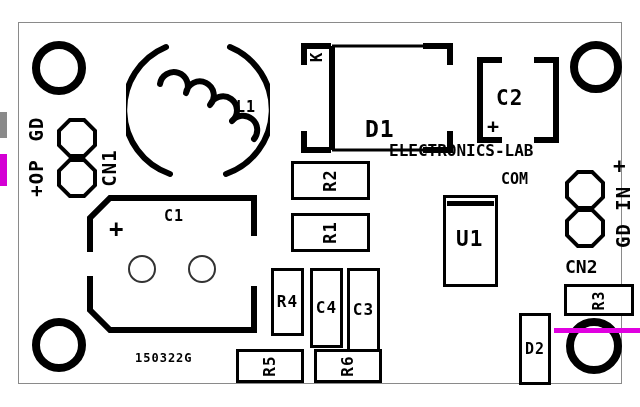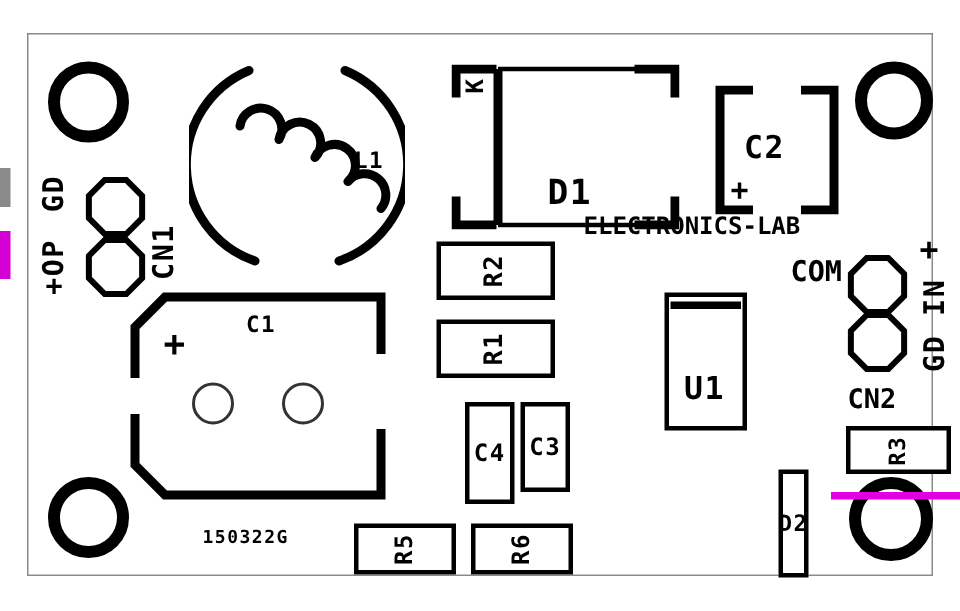--- a/index.html
+++ b/index.html
@@ -116,74 +116,77 @@
     <svg width="84" height="86" viewBox="0 0 84 86">
       <path d="M 26 3 L 4 3 L 4 83 L 26 83" fill="none" stroke="#000" stroke-width="6" stroke-linejoin="miter"></path>
       <path d="M 58 3 L 80 3 L 80 83 L 58 83" fill="none" stroke="#000" stroke-width="6" stroke-linejoin="miter"></path>
     </svg>
   </div>
   <div class="lbl" style="left:496px;top:88px;font-size:21px;">C2</div>
   <div class="lbl" style="left:487px;top:116px;font-size:20px;">+</div>
 
   <div class="lbl" style="left:389px;top:143px;font-size:16px;letter-spacing:0px;">ELECTRONICS-LAB</div>
 
-  <div class="lbl" style="left:527px;top:172px;font-size:19px;letter-spacing:0px;">COM</div>
+  <div class="lbl" style="left:501px;top:172px;font-size:15px;letter-spacing:0px;">COM</div>
 
   <div class="pad" style="left:565px;top:170px;"></div>
   <div class="pad" style="left:565px;top:208px;"></div>
 
   <div class="lbl" style="left:613px;top:156px;font-size:21px;">+</div>
   <div class="lbl rot90" style="left:593px;top:207px;width:62px;height:20px;font-size:19px;
               text-align:center;">GD IN</div>
   <div class="lbl" style="left:565px;top:258px;font-size:18px;letter-spacing:0px;">CN2</div>
 
   <div class="box" style="left:291px;top:161px;width:79px;height:39px;">
     <span class="boxlbl rot90" style="font-size:17px;">R2</span>
   </div>
   <div class="box" style="left:291px;top:213px;width:79px;height:39px;">
     <span class="boxlbl rot90" style="font-size:17px;">R1</span>
   </div>
 
   <div class="box" style="left:443px;top:195px;width:55px;height:92px;">
   </div>
   <div class="abs" style="left:447px;top:201px;width:47px;height:5px;background:#000;"></div>
-  <div class="lbl" style="left:456px;top:229px;font-size:21px;margin-top:20px;">U1</div>
+  <div class="lbl" style="left:456px;top:229px;font-size:21px;">U1</div>
 
   <div id="c1body" style="left:68px;top:194px;width:190px;height:140px;">
     <svg width="190" height="140" viewBox="0 0 190 140">
       <path d="M 42 4 L 186 4 L 186 136 L 42 136 L 22 116 L 22 24 Z" fill="none" stroke="#000" stroke-width="6" stroke-linejoin="miter"></path>
 
       <rect x="182" y="42" width="8" height="50" fill="#ffffff"></rect>
       <rect x="18" y="58" width="8" height="24" fill="#ffffff"></rect>
     </svg>
   </div>
   <div class="lbl" style="left:109px;top:217px;font-size:24px;">+</div>
   <div class="lbl" style="left:164px;top:209px;font-size:15px;">C1</div>
   <div class="padhole" style="left:128px;top:255px;width:28px;height:28px;"></div>
   <div class="padhole" style="left:188px;top:255px;width:28px;height:28px;"></div>
 
   <div class="lbl" style="left:111px;top:352px;font-size:12px;letter-spacing:1px;margin-left:24px;">150322G</div>
 
-  <div class="box" style="left:310px;top:268px;width:33px;height:68px;">
+  <div class="box" style="left:271px;top:268px;width:33px;height:68px;">
+    <span class="boxlbl" style="font-size:16px;">R4</span>
+  </div>
+  <div class="box" style="left:310px;top:268px;width:33px;height:80px;">
     <span class="boxlbl" style="font-size:16px;">C4</span>
   </div>
-  <div class="box" style="left:347px;top:268px;width:33px;height:60px;">
+  <div class="box" style="left:347px;top:268px;width:33px;height:84px;">
     <span class="boxlbl" style="font-size:16px;">C3</span>
   </div>
 
   <div class="box" style="left:236px;top:349px;width:68px;height:34px;">
     <span class="boxlbl rot90" style="font-size:16px;">R5</span>
   </div>
   <div class="box" style="left:314px;top:349px;width:68px;height:34px;">
     <span class="boxlbl rot90" style="font-size:16px;">R6</span>
   </div>
 
   <div class="box" style="left:564px;top:284px;width:70px;height:32px;">
     <span class="boxlbl rot90" style="font-size:15px;">R3</span>
   </div>
 
-  <div class="box" style="left:519px;top:313px;width:20px;height:72px;">
+  <div class="box" style="left:519px;top:313px;width:32px;height:72px;">
     <span class="boxlbl" style="font-size:15px;">D2</span>
   </div>
 
   <div id="magenta-trace" style="left:554px;top:328px;width:86px;background:#e000e0;"></div>
 
 </div>
 
 </body></html>

